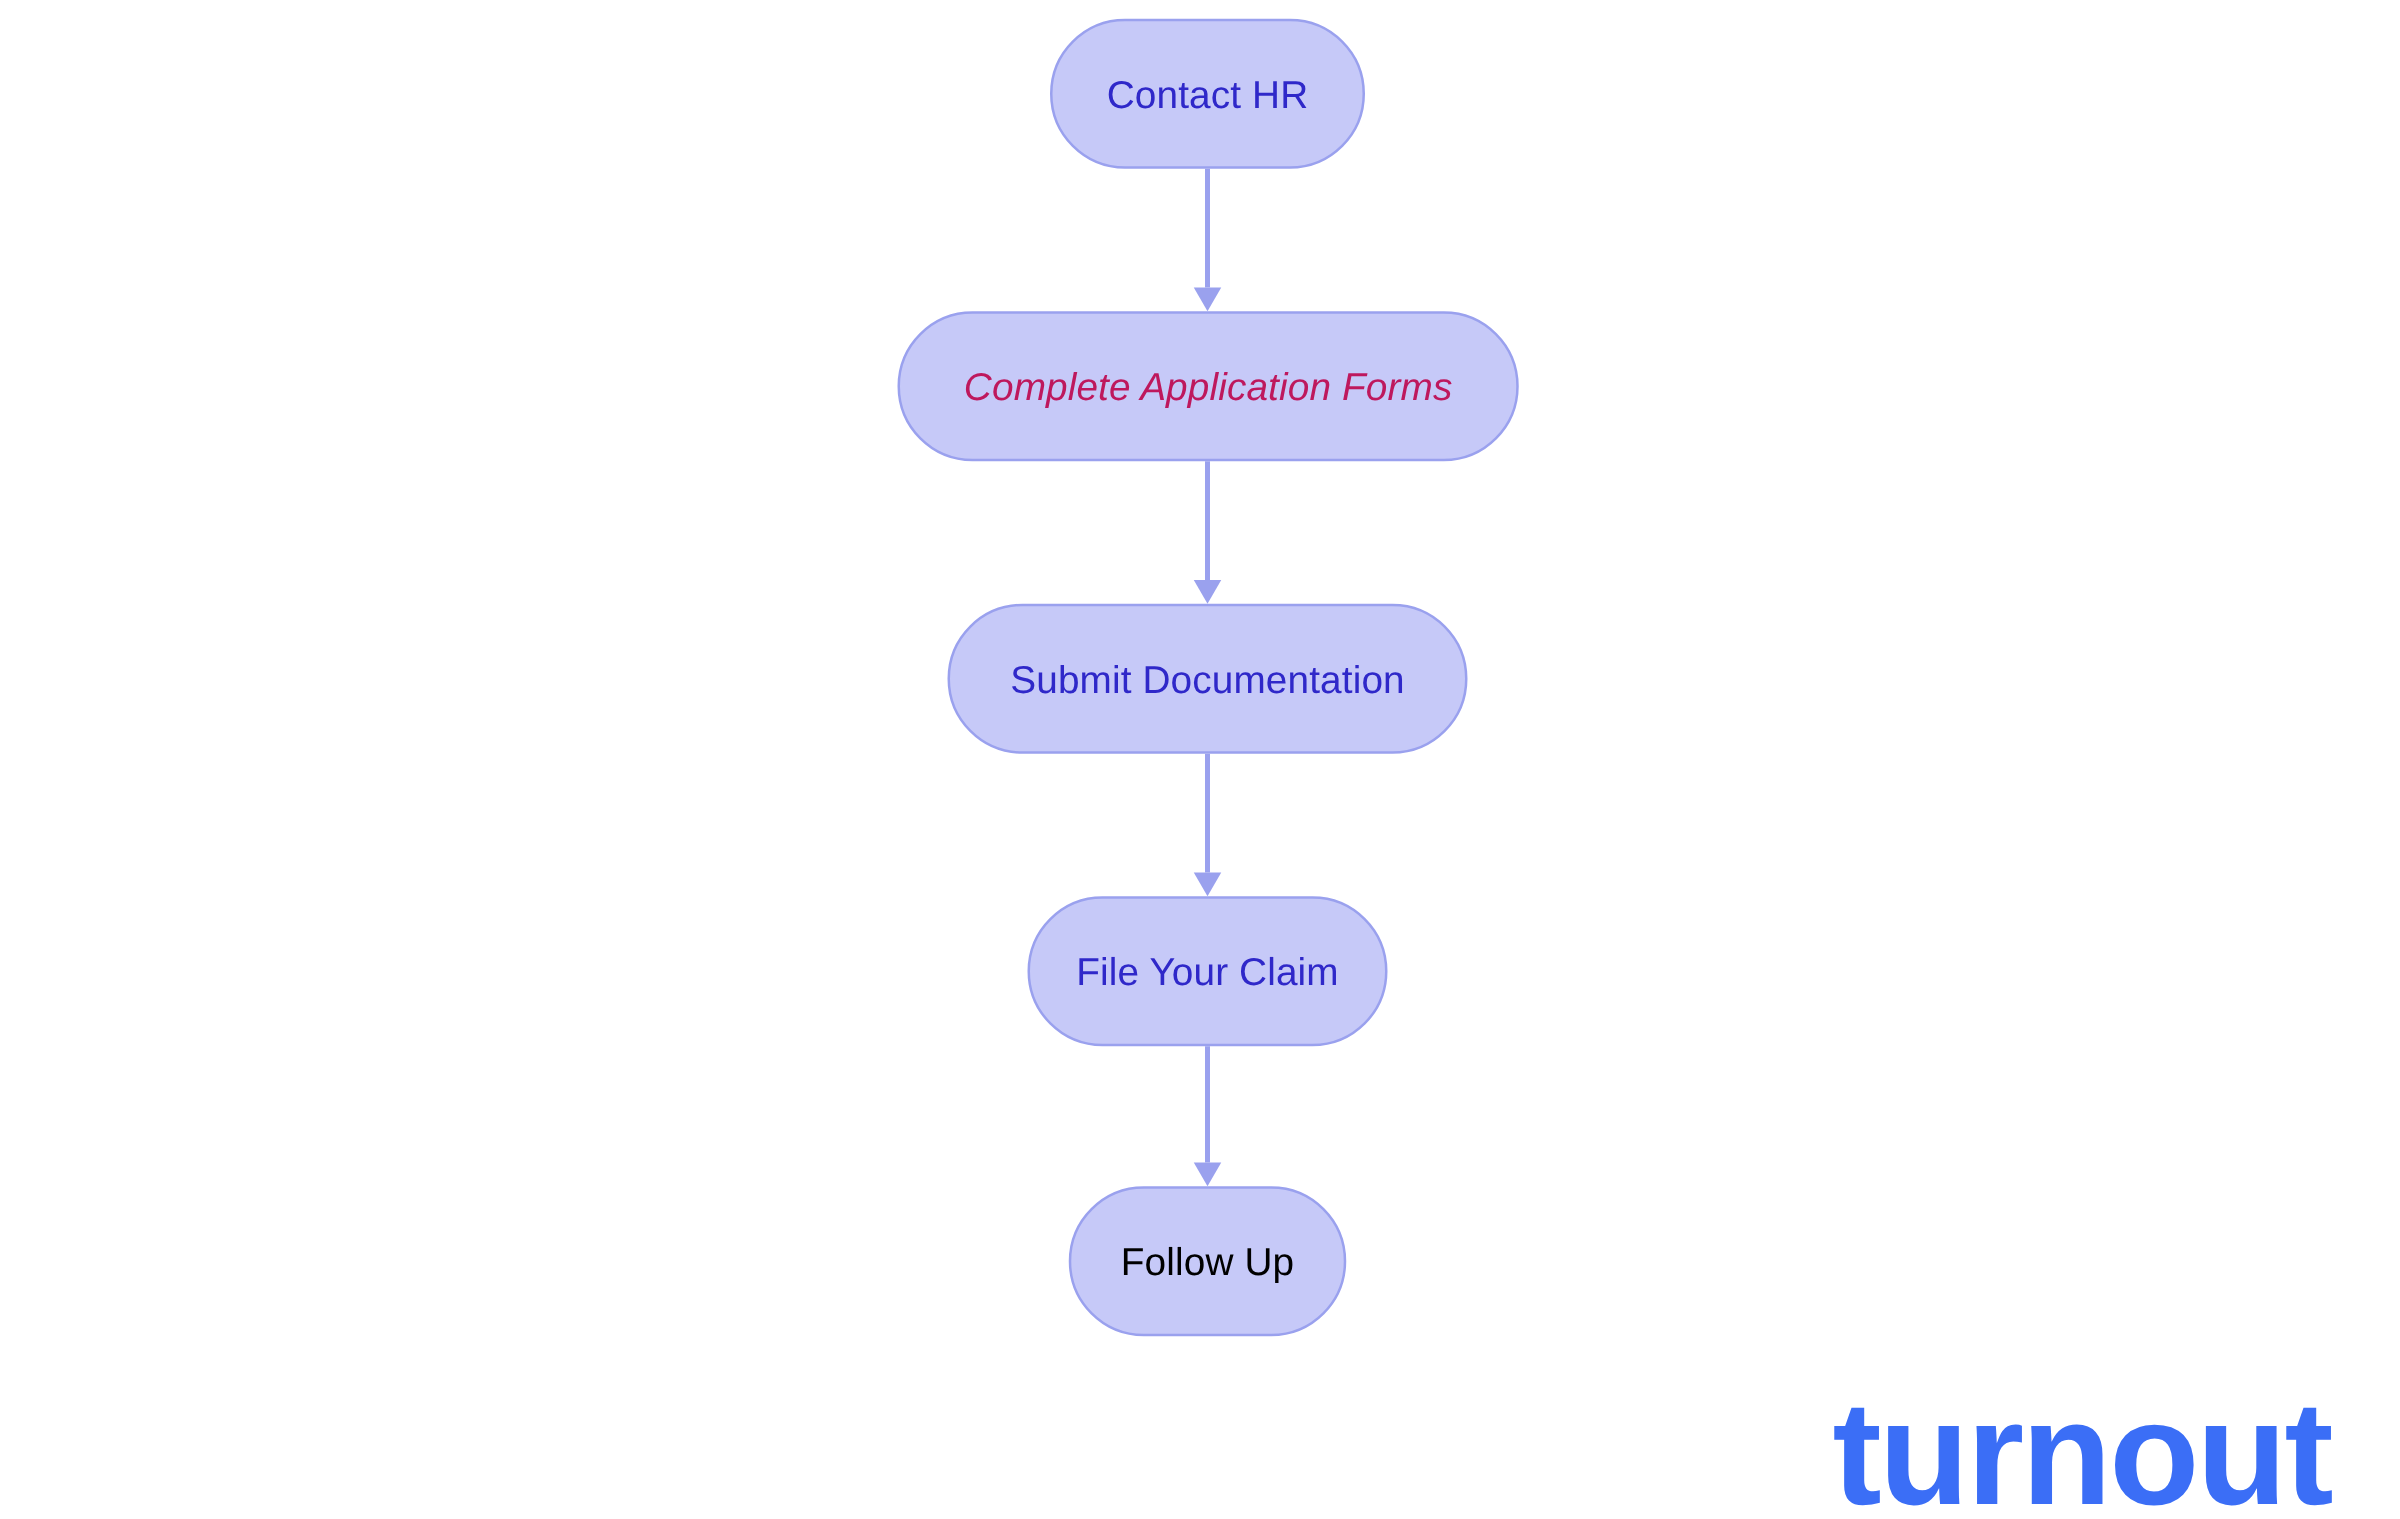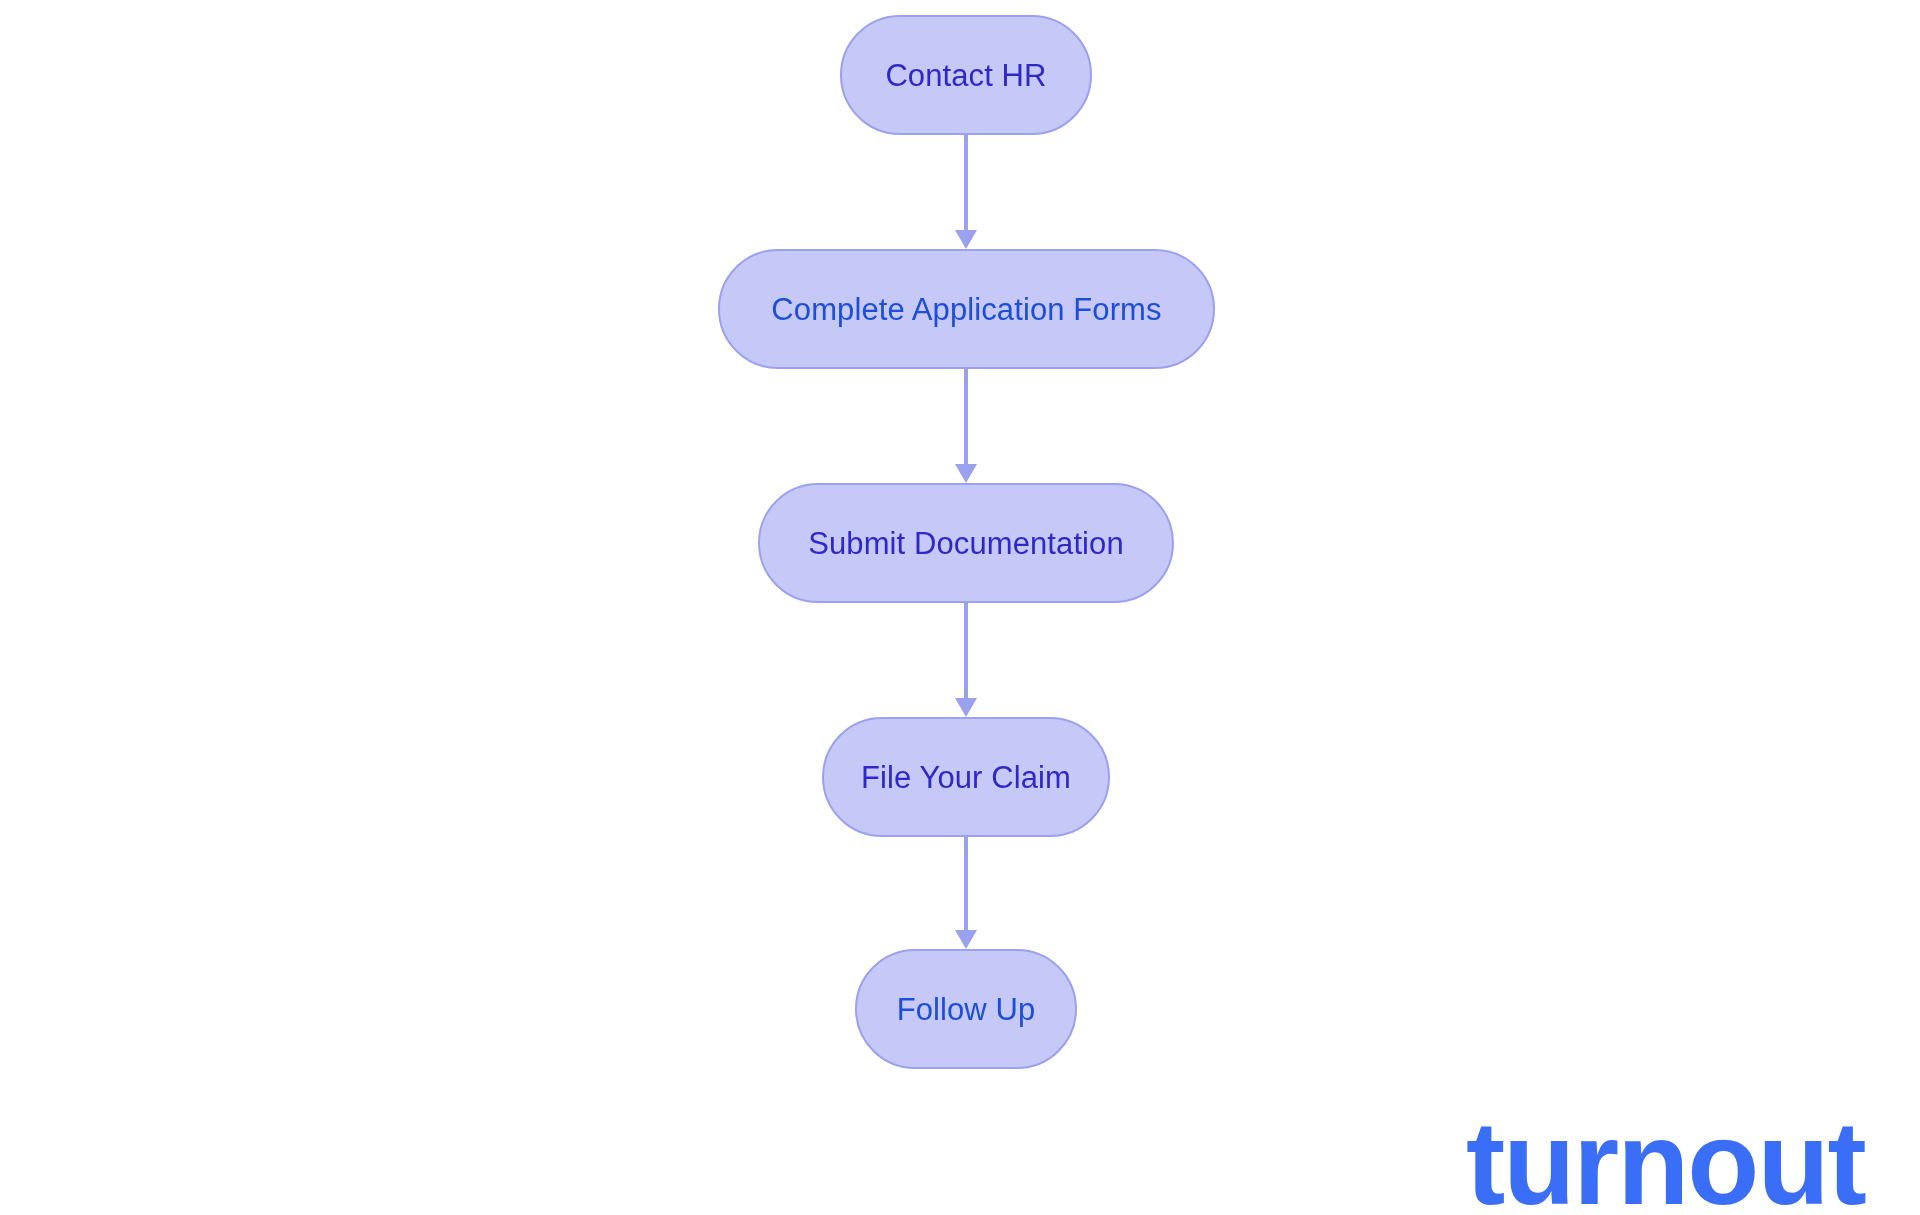--- a/index.html
+++ b/index.html
@@ -96,31 +96,31 @@
 
   <div class="flow-edge" style="left: 966px; top: 836px;">
     <div class="edge-line" style="height: 93px; background: rgb(154, 161, 238);"></div>
     <div class="edge-arrowhead" style="top: 93px; border-top-color: rgb(154, 161, 238);"></div>
   </div>
 
   <div class="flow-node" style="left: 840px; top: 14px; width: 252px; height: 120px; background: rgb(198, 201, 248); border-color: rgb(154, 161, 238); color: rgb(47, 40, 201);">
     <span>Contact HR</span>
   </div>
 
-  <div class="flow-node" style="left: 718px; top: 248px; width: 497px; height: 120px; background: rgb(198, 201, 248); border-color: rgb(154, 161, 238); color: #1d4ed8;">
+  <div class="flow-node" style="left: 718px; top: 248px; width: 497px; height: 120px; background: rgb(198, 201, 248); border-color: rgb(154, 161, 238); color: #be185d; font-style: italic;">
     <span>Complete Application Forms</span>
   </div>
 
   <div class="flow-node" style="left: 822px; top: 716px; width: 288px; height: 120px; background: rgb(198, 201, 248); border-color: rgb(154, 161, 238); color: rgb(47, 40, 201);">
     <span>File Your Claim</span>
   </div>
 
   <div class="flow-node" style="left: 758px; top: 482px; width: 416px; height: 120px; background: rgb(198, 201, 248); border-color: rgb(154, 161, 238); color: rgb(47, 40, 201);">
     <span>Submit Documentation</span>
   </div>
 
-  <div class="flow-node" style="left: 855px; top: 948px; width: 222px; height: 120px; background: rgb(198, 201, 248); border-color: rgb(154, 161, 238); color: #1d4ed8;">
+  <div class="flow-node" style="left: 855px; top: 948px; width: 222px; height: 120px; background: rgb(198, 201, 248); border-color: rgb(154, 161, 238); color: #000000;">
     <span>Follow Up</span>
   </div>
 
 </div>
 
 <div id="brand-logo" style="left: 1466px; top: 1104px; color: rgb(59, 110, 246);">turnout</div>
 
 </body></html>

